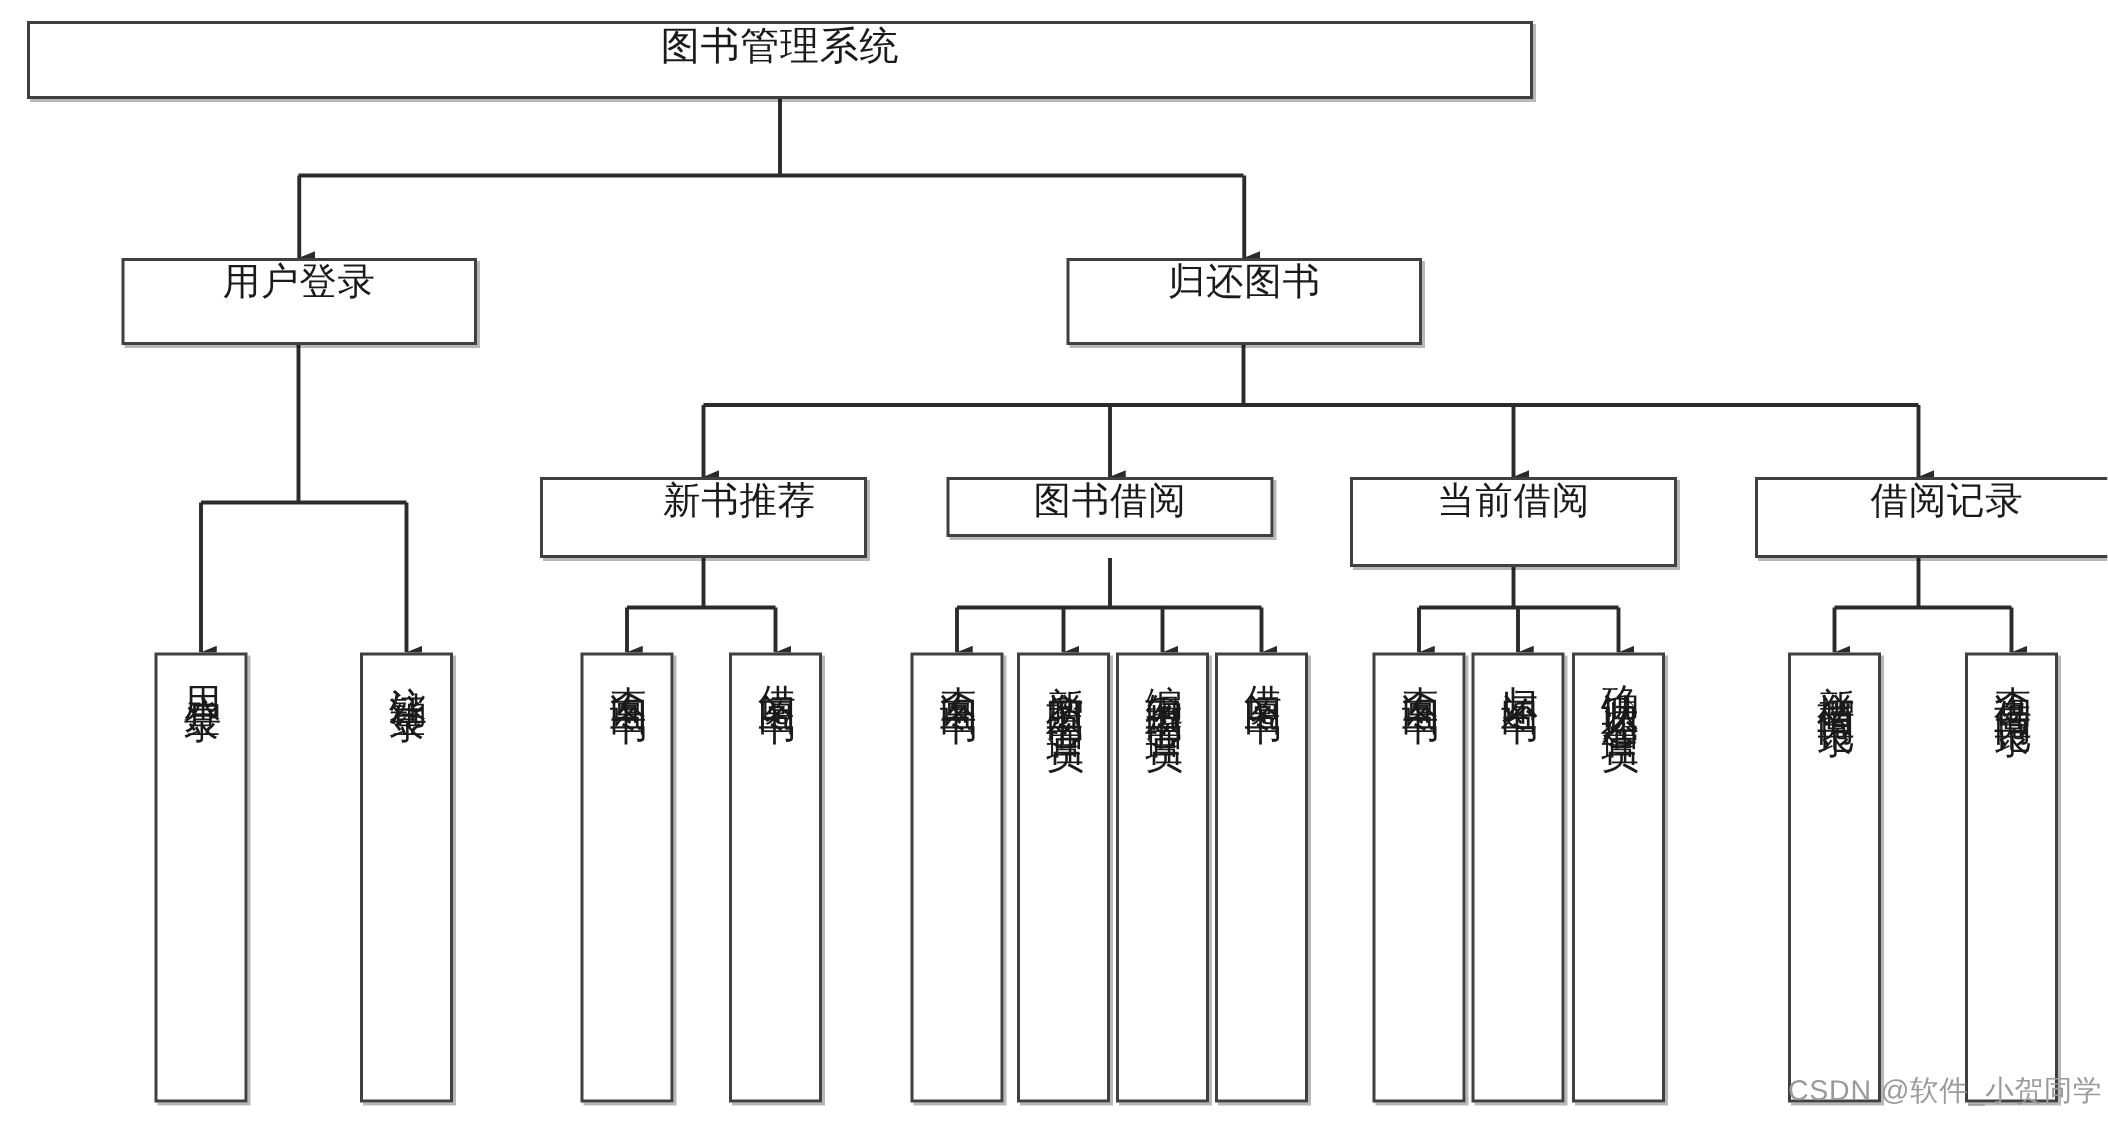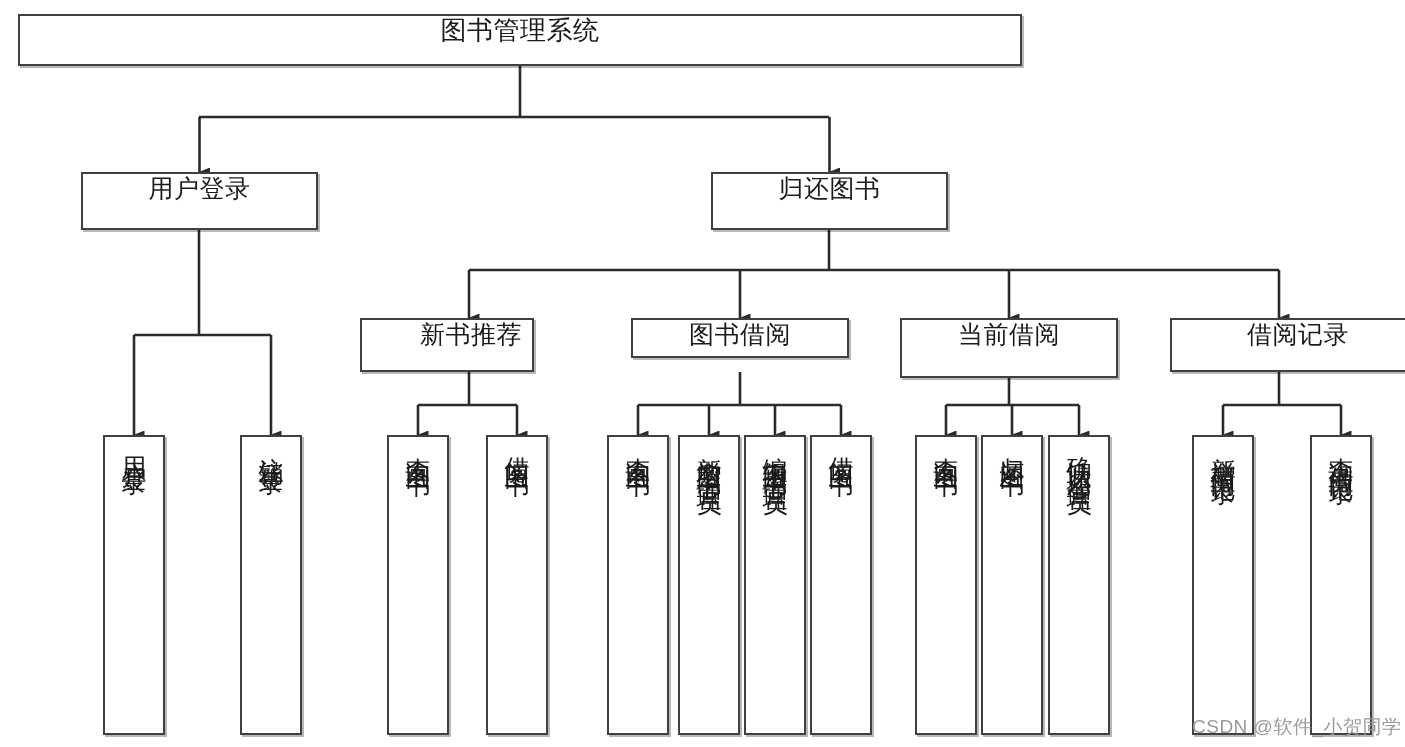--- a/index.html
+++ b/index.html
@@ -113,21 +113,21 @@
   <div id="nodes">
       <div class="node-box root" style="left: 18px; top: 14px; width: 1004px; height: 52px;">
         <div class="node-label horizontal">图书管理系统</div>
       </div>
       <div class="node-box" style="left: 81px; top: 172px; width: 237px; height: 58px;">
         <div class="node-label horizontal">用户登录</div>
       </div>
       <div class="node-box" style="left: 711px; top: 172px; width: 237px; height: 58px;">
         <div class="node-label horizontal">归还图书</div>
       </div>
-      <div class="node-box" style="left: 360px; top: 318px; width: 174px; height: 54px; padding-left: 48px;">
+      <div class="node-box" style="left: 360px; top: 318px; width: 218px; height: 54px; padding-left: 48px;">
         <div class="node-label horizontal">新书推荐</div>
       </div>
       <div class="node-box" style="left: 631px; top: 318px; width: 218px; height: 40px;">
         <div class="node-label horizontal">图书借阅</div>
       </div>
       <div class="node-box" style="left: 900px; top: 318px; width: 218px; height: 60px;">
         <div class="node-label horizontal">当前借阅</div>
       </div>
       <div class="node-box" style="left: 1170px; top: 318px; width: 256px; height: 54px;">
         <div class="node-label horizontal">借阅记录</div>

